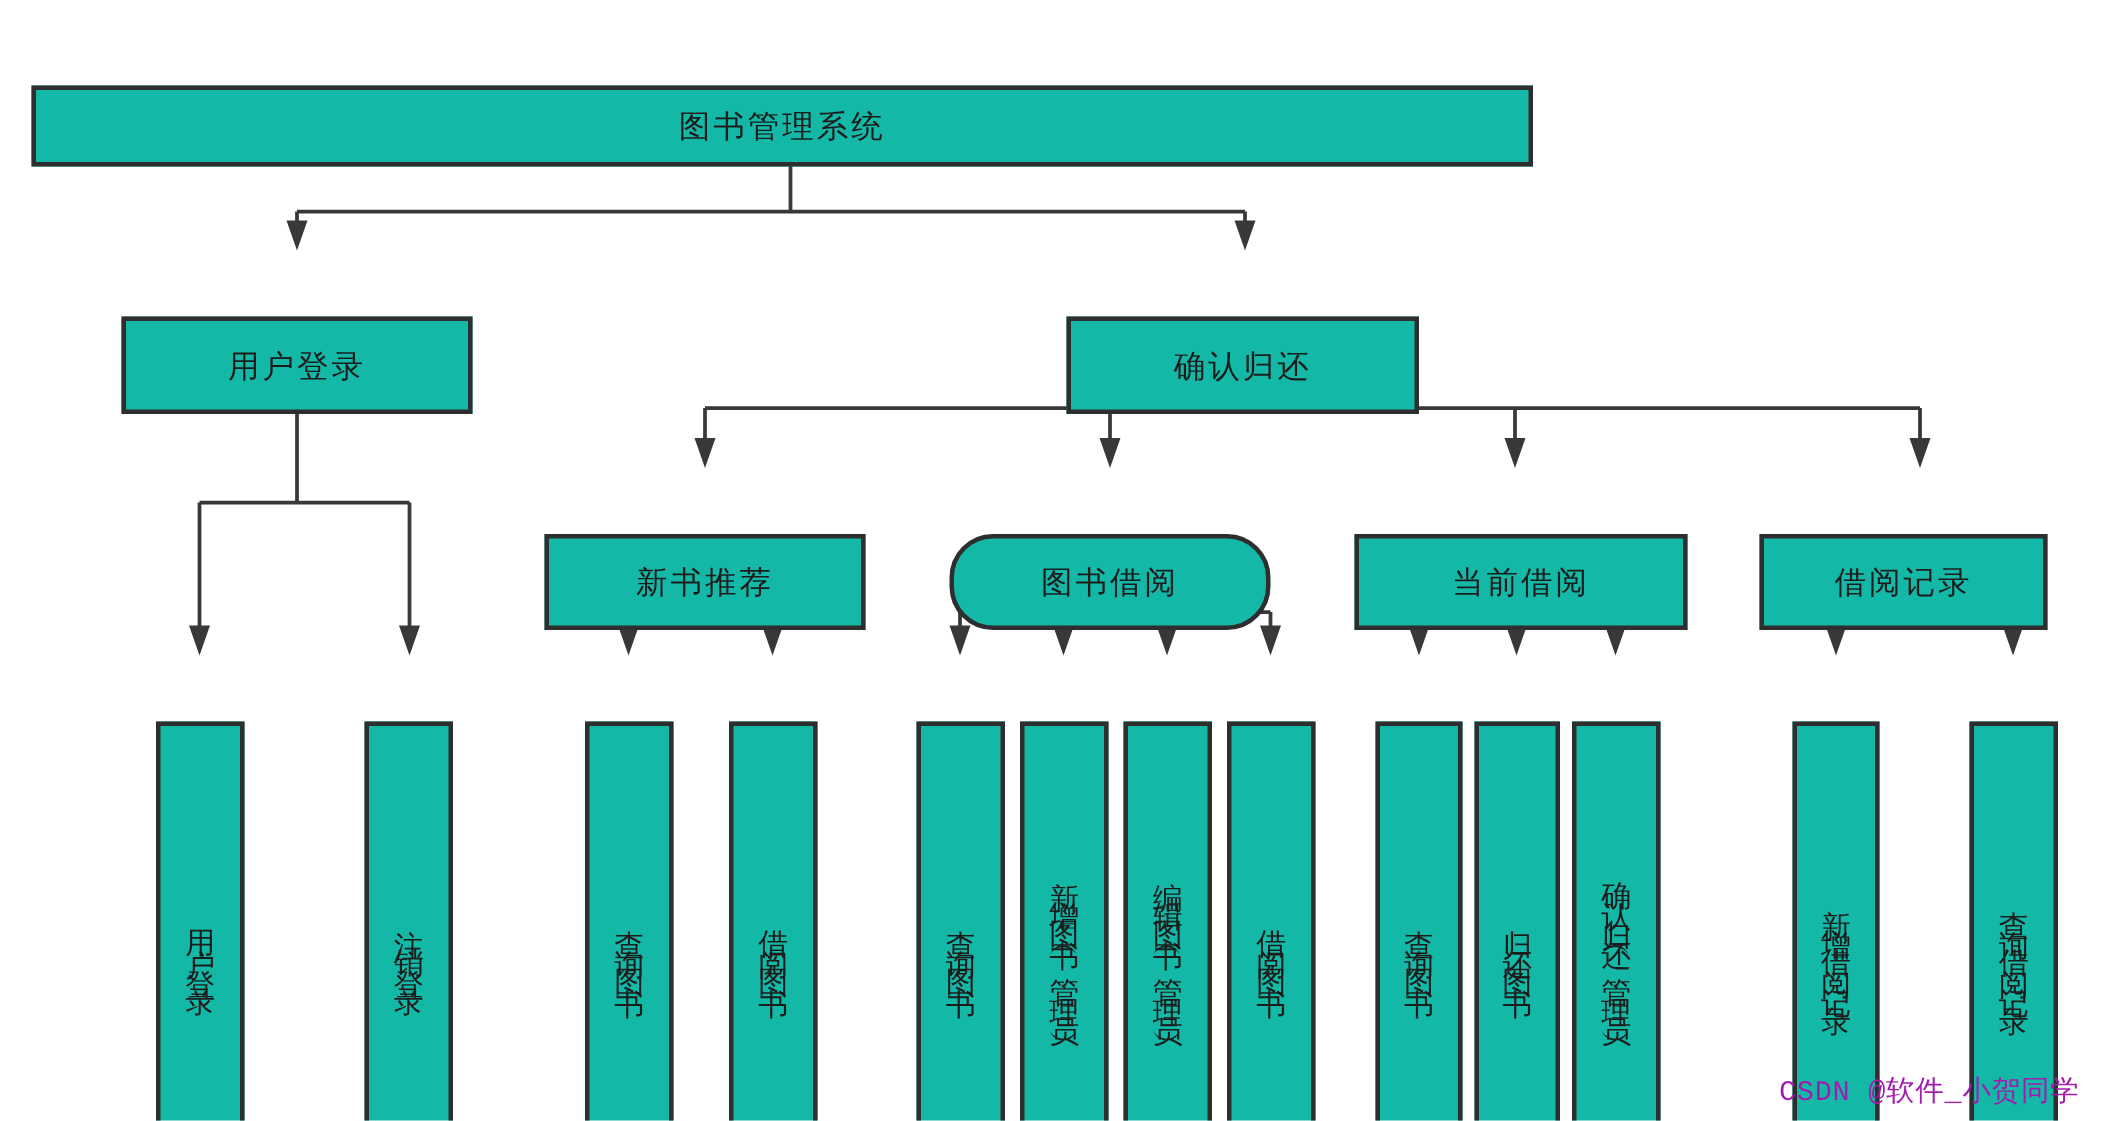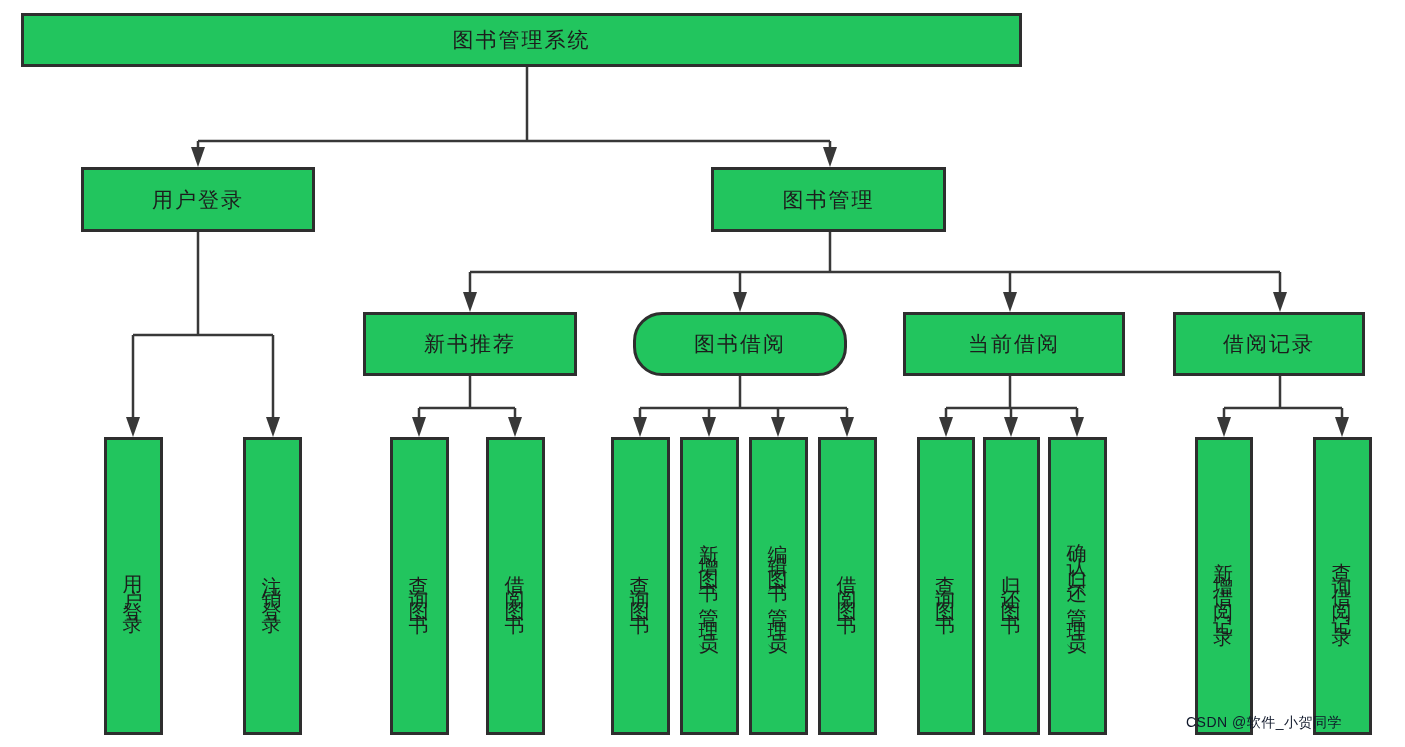--- a/index.html
+++ b/index.html
@@ -22,26 +22,27 @@
     height: 747px;
   }
   svg.connectors {
     position: absolute;
     left: 0; top: 0;
     z-index: 1;
   }
   .node {
     position: absolute;
     box-sizing: border-box;
-    background: #22c55e;
+    background: #14b8a6;
     border: 3px solid #2e2e2e;
     display: flex;
     align-items: center;
     justify-content: center;
     z-index: 2;
+    margin-top: 44px;
   }
   .node .lbl {
     font-size: 21px;
     letter-spacing: 2px;
     color: #1c1c1c;
     white-space: nowrap;
   }
   .node.vert .lbl {
     writing-mode: vertical-rl;
     font-size: 20px;
@@ -71,24 +72,25 @@
   .p-v9  { left: 917px;  width: 58px; }
   .p-v10 { left: 983px;  width: 57px; }
   .p-v11 { left: 1048px; }
   .p-v12 { left: 1195px; width: 58px; }
   .p-v13 { left: 1313px; }
   .watermark {
     position: absolute;
     left: 1186px;
     top: 714px;
     z-index: 5;
-    font-size: 14px;
-    color: #0f172a;
+    font-size: 19px;
+    color: #a21caf;
     white-space: nowrap;
     letter-spacing: 0.5px;
+    font-family: Liberation Mono, monospace;
   }
 </style>
 </head>
 <body>
 
 <div class="stage">
 
   <svg class="connectors" width="1405" height="747" viewBox="0 0 1405 747">
     <g stroke="#383838" stroke-width="2.5" fill="none">
       <path d="
@@ -125,21 +127,21 @@
   </svg>
 
   <div class="node p-root">
     <span class="lbl">图书管理系统</span>
   </div>
 
   <div class="node p-ulogin">
     <span class="lbl">用户登录</span>
   </div>
   <div class="node p-bmgmt">
-    <span class="lbl">图书管理</span>
+    <span class="lbl">确认归还</span>
   </div>
 
   <div class="node p-newrec">
     <span class="lbl">新书推荐</span>
   </div>
   <div class="node p-borrow">
     <span class="lbl">图书借阅</span>
   </div>
   <div class="node p-curr">
     <span class="lbl">当前借阅</span>

